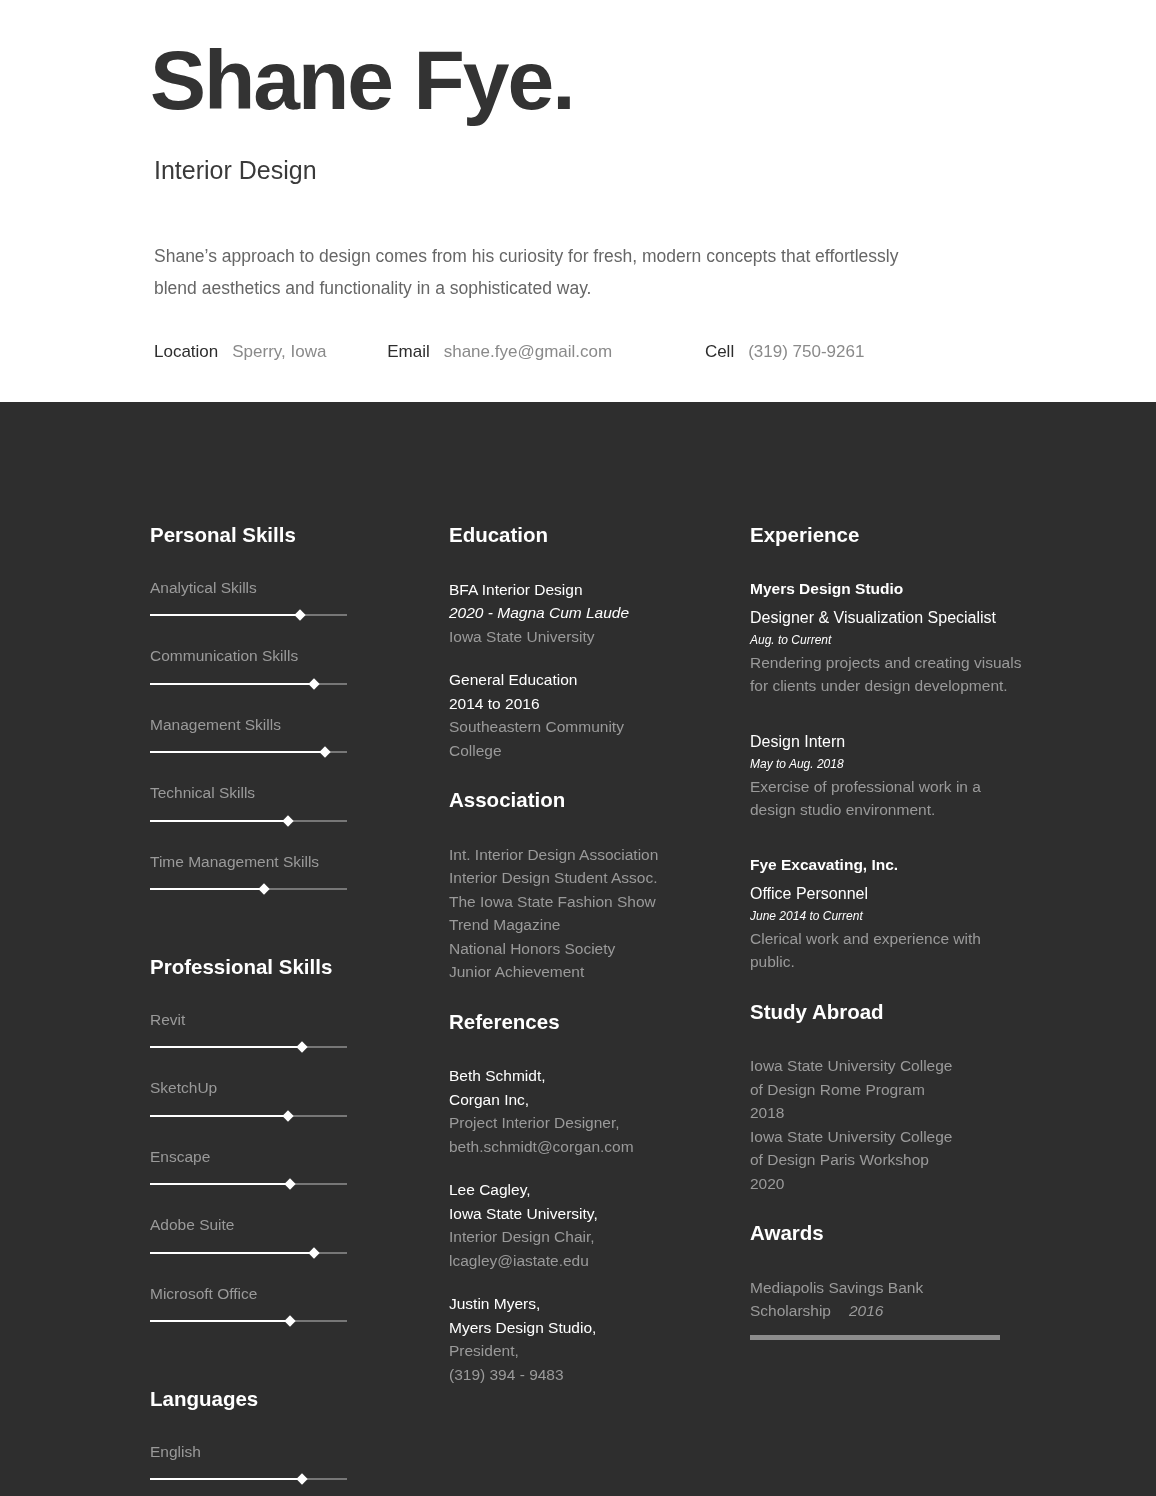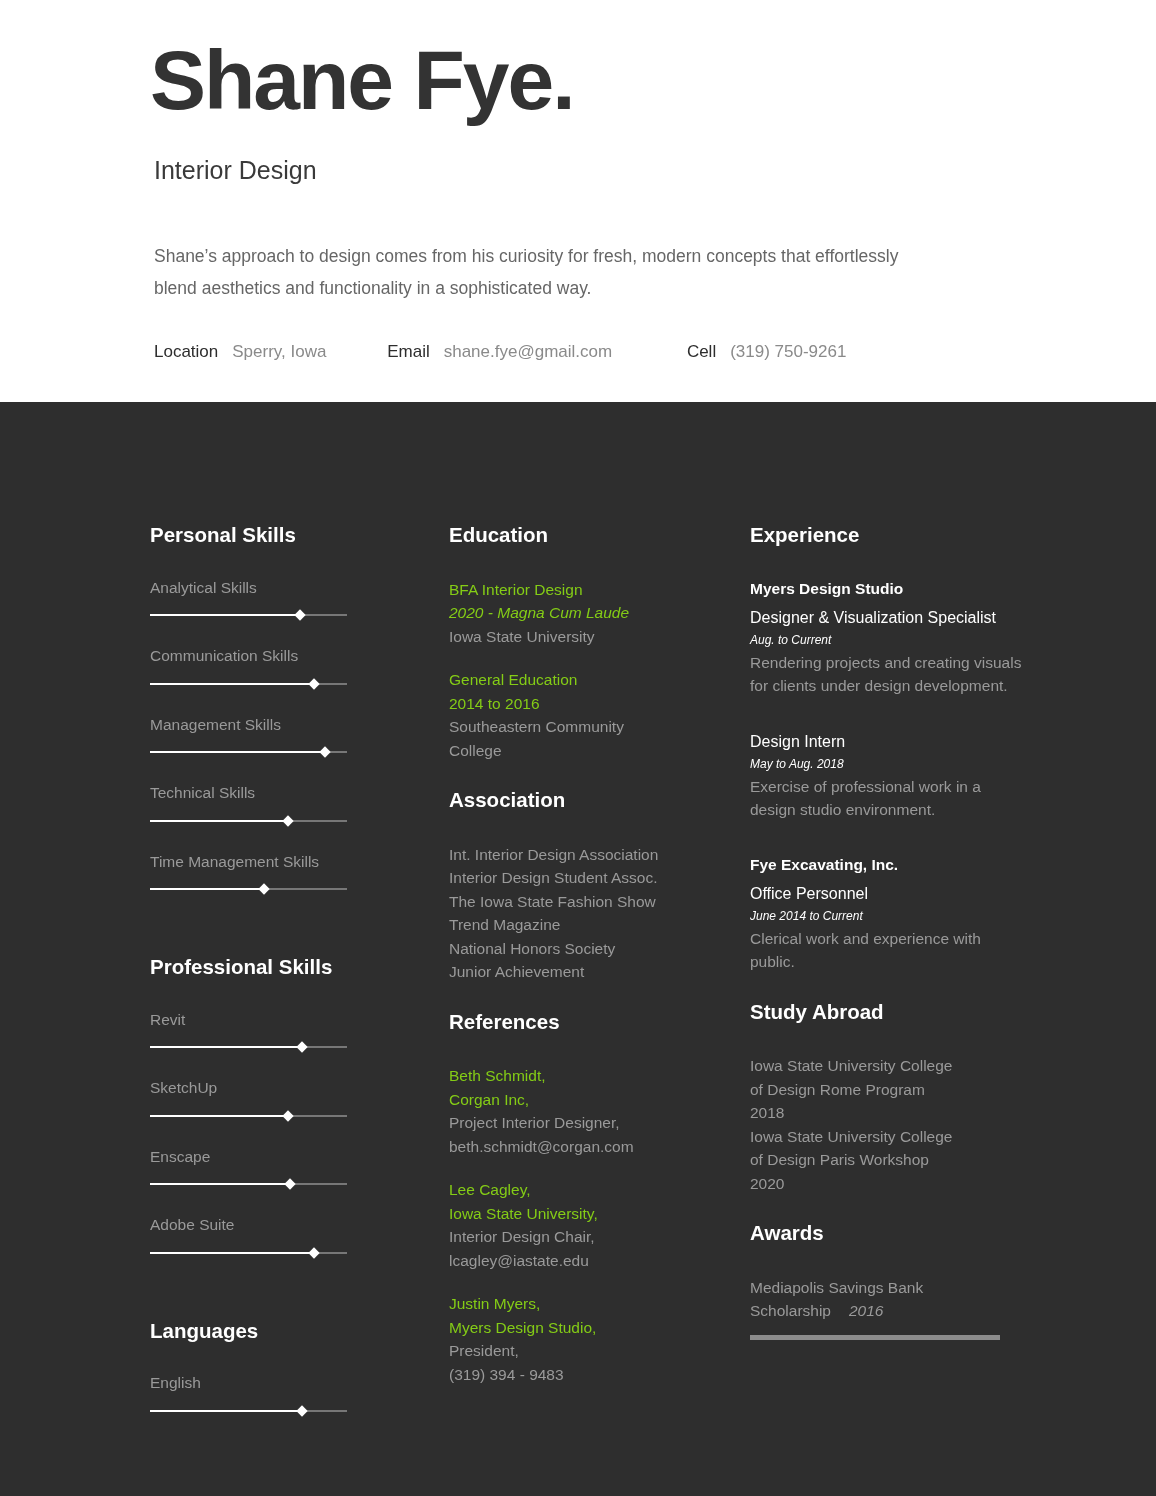--- a/index.html
+++ b/index.html
@@ -69,21 +69,21 @@
     white-space: nowrap;
   }
   .contact .pair { display: inline-block; vertical-align: top; }
   .contact .c-label {
     color: #2d2d2d;
     font-weight: normal;
     margin-right: 14px;
   }
   .contact .c-value { color: #8a8a8a; }
   .pair-location { margin-right: 56px; }
-  .pair-email { margin-right: 70px; }
+  .pair-email { margin-right: 88px; }
 
   
   .body-dark {
     position: absolute;
     left: 0; top: 402px;
     width: 1156px;
     height: 1094px;
     background: #2e2e2e;
   }
 
@@ -146,21 +146,21 @@
 
   .group-gap { height: 62px; }
 
   
   .block { margin-top: 32px; }
   .block-sub { margin-top: 20px; }
 
   .line {
     font-size: 15.5px;
     line-height: 23.5px;
-    color: #84cc16;
+    color: #ffffff;
   }
   .line.dim { color: #9a9a9a; }
   .line.italic { font-style: italic; }
 
   .assoc-line {
     font-size: 15.5px;
     line-height: 23.5px;
     color: #9a9a9a;
   }
 
@@ -303,20 +303,28 @@
           </div>
         </div>
         <div class="skill-row">
           <div class="skill-label">Adobe Suite</div>
           <div class="slider">
             <div class="slider-track"></div>
             <div class="slider-fill" style="width: 83%;"></div>
             <div class="slider-handle" style="left: 83%;"></div>
           </div>
         </div>
+        <div class="skill-row">
+          <div class="skill-label">Microsoft Office</div>
+          <div class="slider">
+            <div class="slider-track"></div>
+            <div class="slider-fill" style="width: 71%;"></div>
+            <div class="slider-handle" style="left: 71%;"></div>
+          </div>
+        </div>
       </div>
 
       <div class="group-gap"></div>
 
       <h2 class="section-title">Languages</h2>
       <div class="skill-group">
         <div class="skill-row">
           <div class="skill-label">English</div>
           <div class="slider">
             <div class="slider-track"></div>

